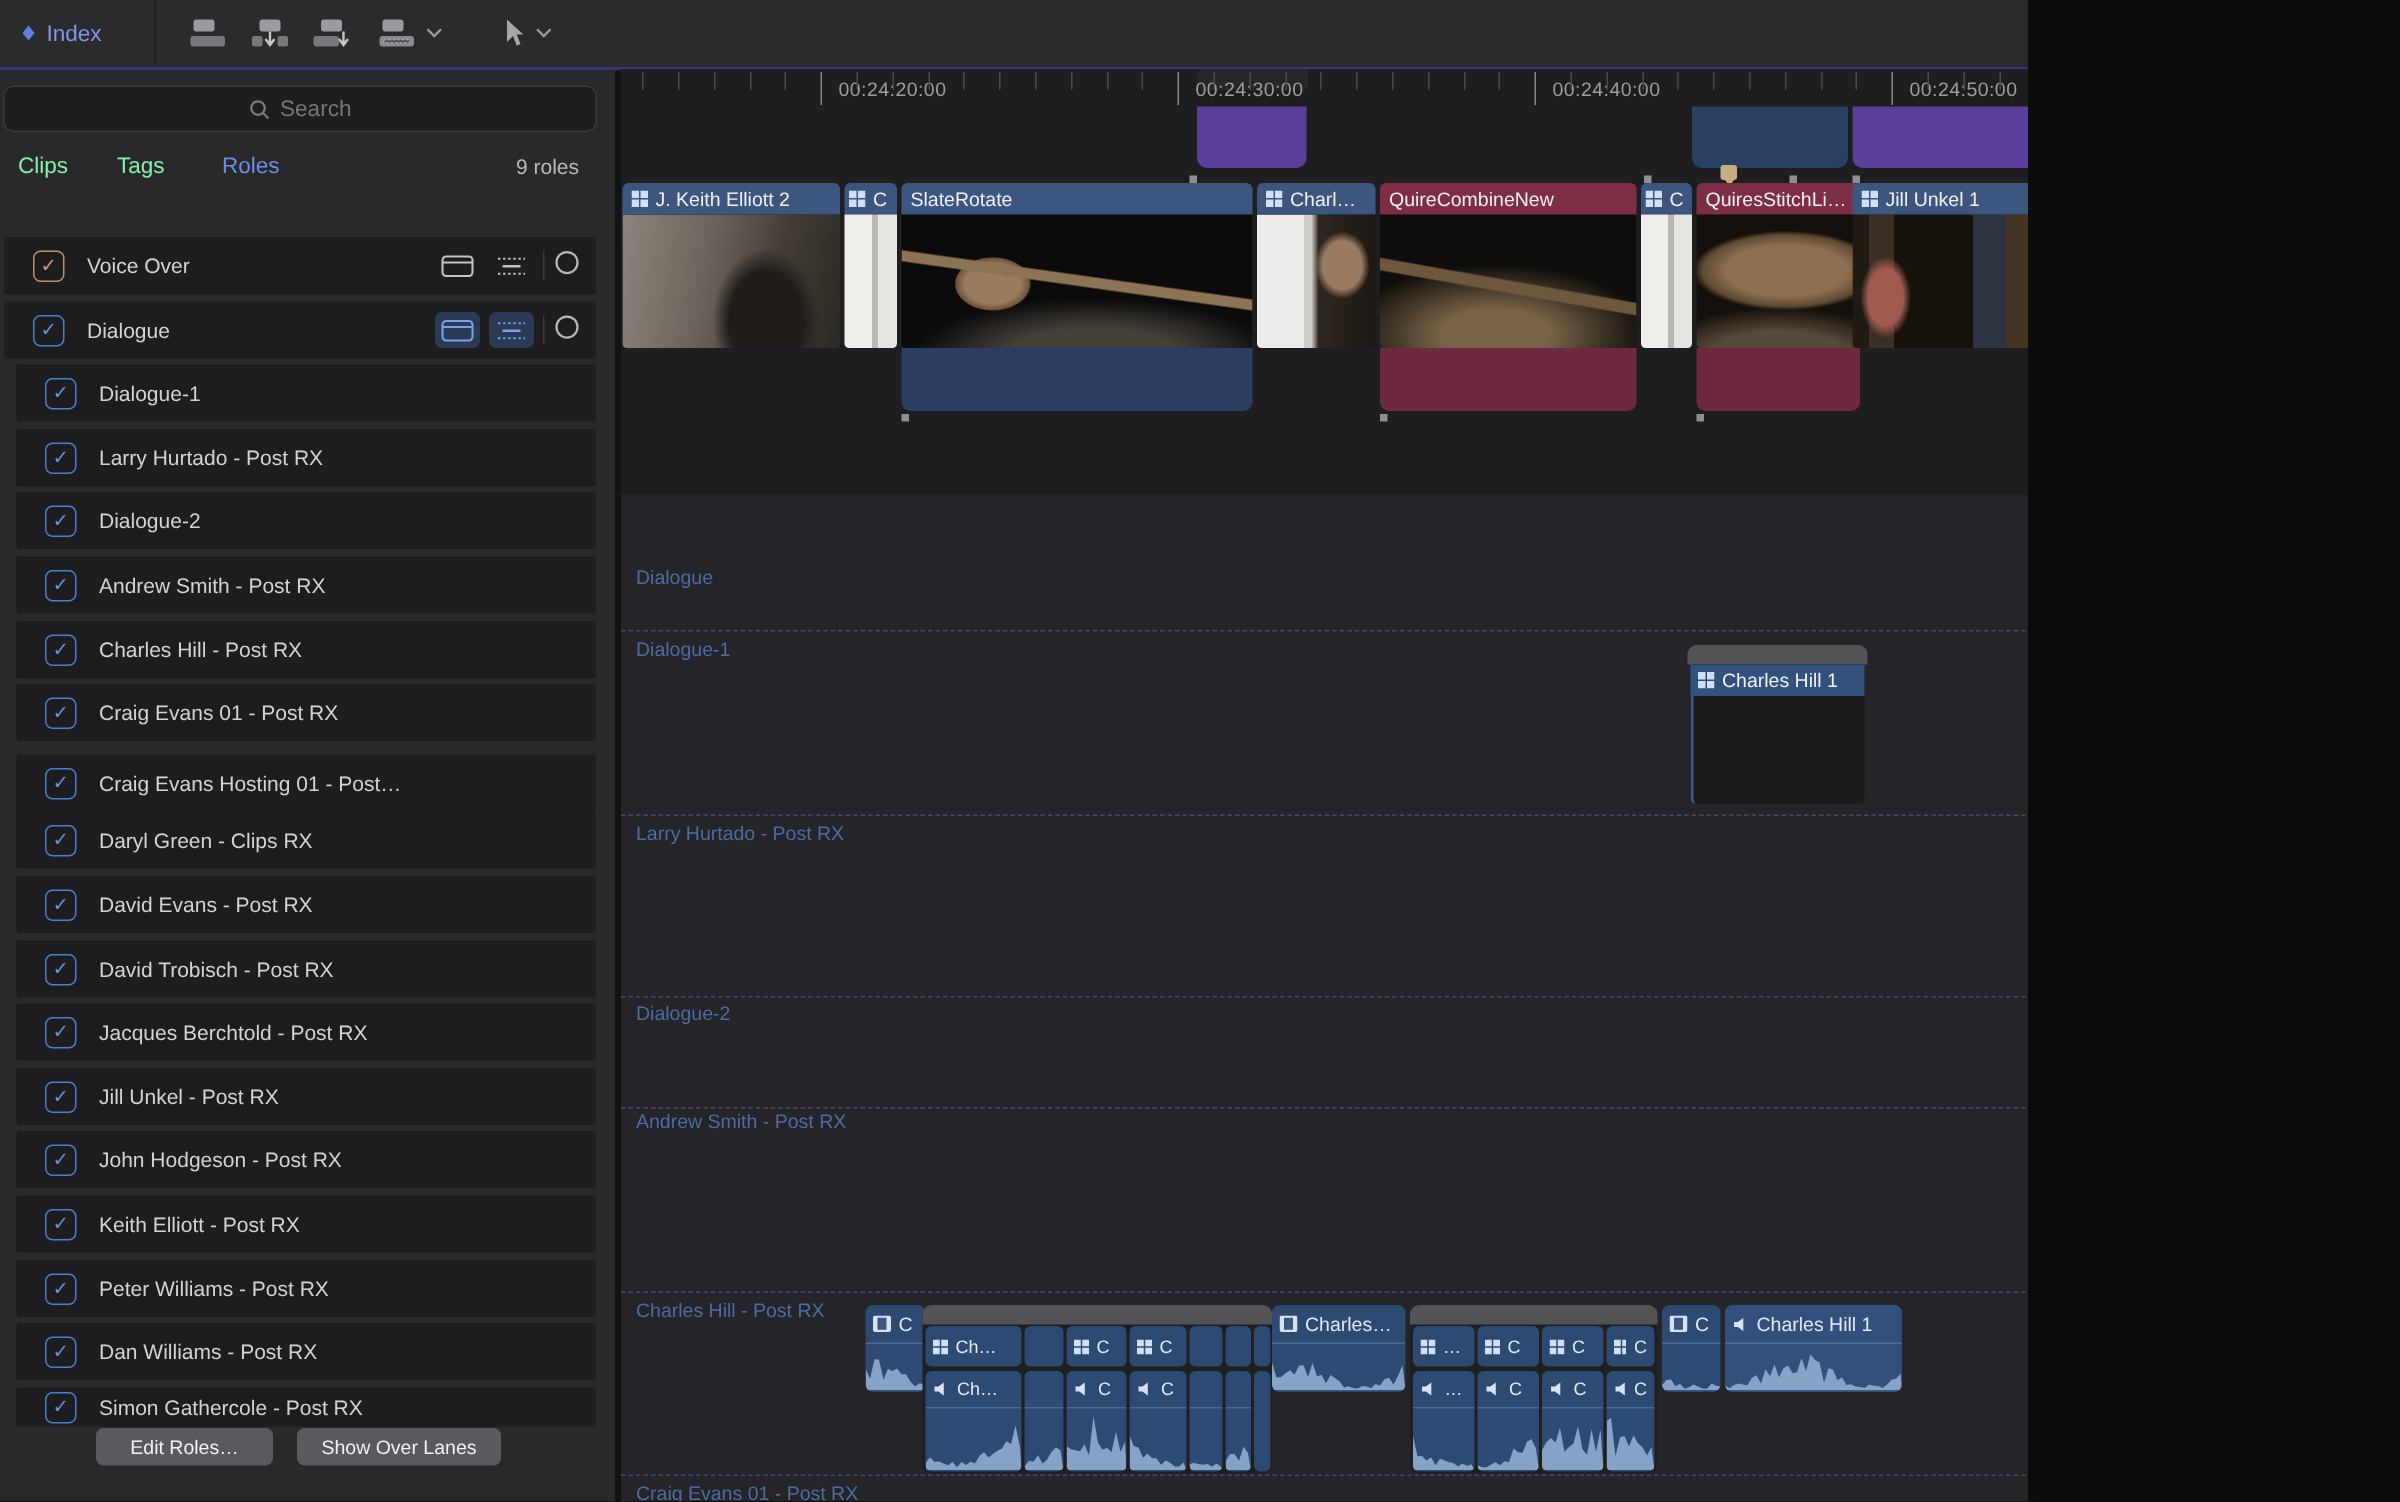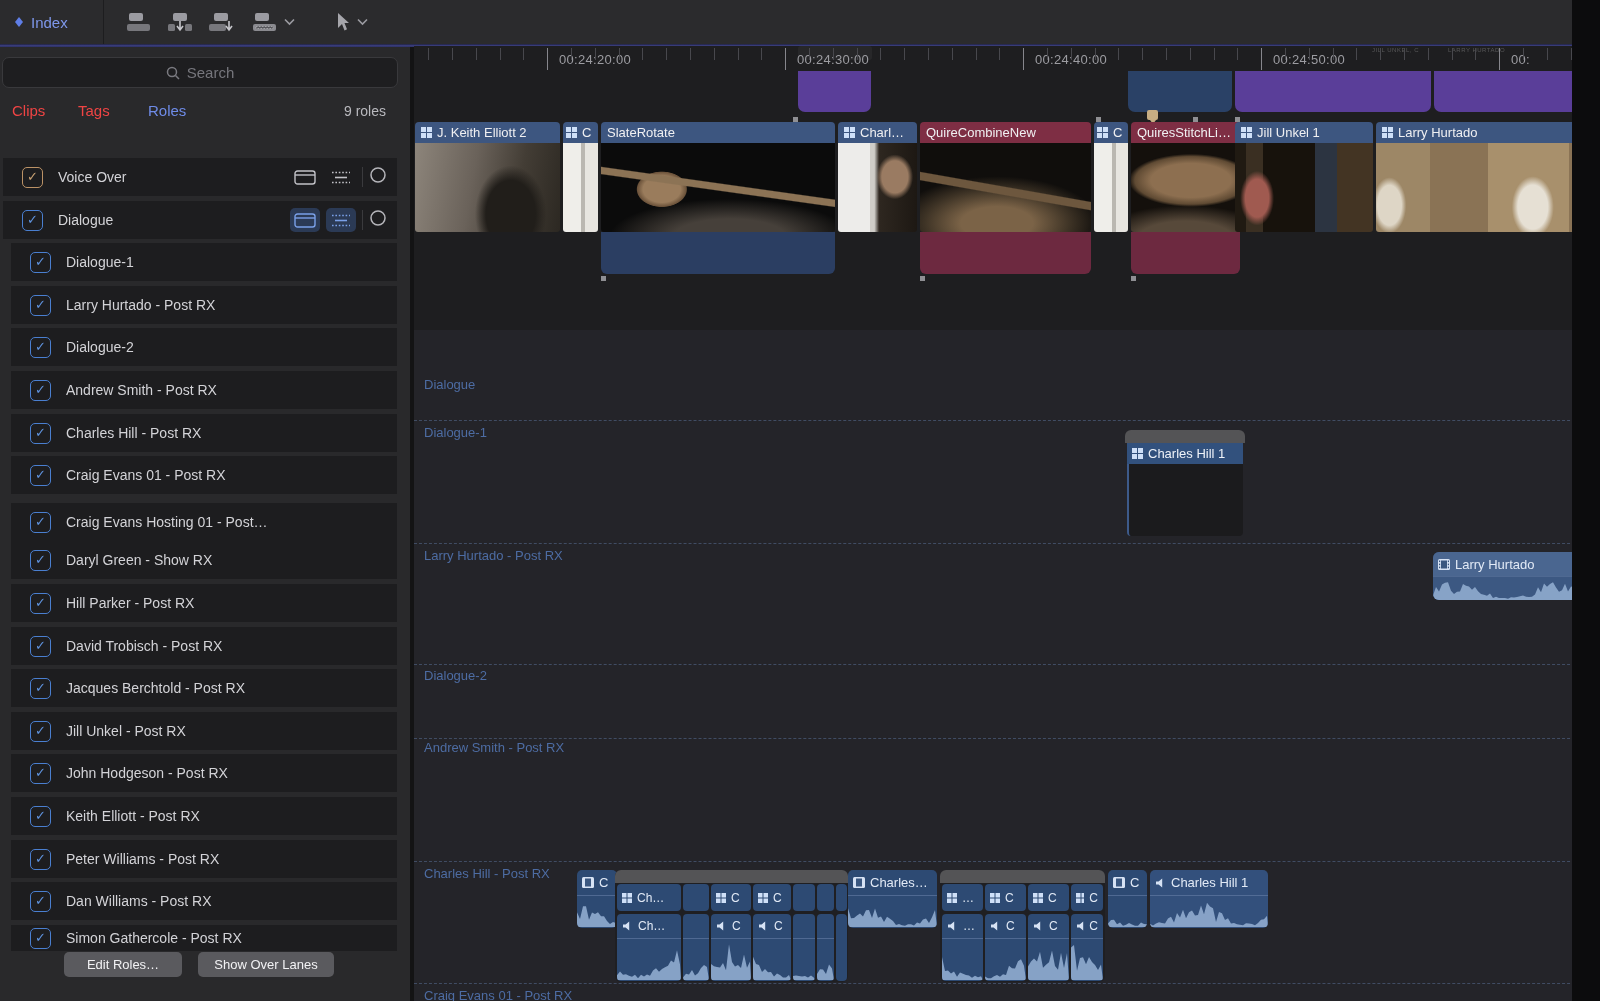--- a/index.html
+++ b/index.html
@@ -1,33 +1,33 @@
 <!DOCTYPE html>
 <html><head>
 <meta charset="utf-8">
 <style>
   html,body{margin:0;padding:0;background:#0c0c0d;}
-  .app{position:relative;width:1572px;height:1001px;background:#1e1e20;overflow:hidden;
+  .app{position:relative;width:1352px;height:1001px;background:#1e1e20;overflow:hidden;
        font-family:"Liberation Sans",sans-serif;-webkit-font-smoothing:antialiased;}
   
   .toolbar{position:absolute;top:0;left:0;width:1600px;height:44px;background:#2b2b2d;}
   .accent-line{position:absolute;top:44px;left:0;width:1600px;height:3px;
        background:linear-gradient(180deg,#1b1b32,#3a3e7c 40%,#2e3166);}
   .index-btn{position:absolute;left:0;top:0;width:104px;height:44px;display:flex;align-items:center;
        gap:7px;padding-left:14px;box-sizing:border-box;border-right:1px solid #1d1d1f;}
   .index-label{color:#7e97ea;font-size:15px;}
   .tool-ic{position:absolute;top:11px;height:22px;display:flex;align-items:center;}
   
   .sidebar{position:absolute;top:47px;left:0;width:410px;height:954px;background:#29292b;overflow:hidden;}
   .side-divider{position:absolute;top:47px;left:410px;width:4px;height:954px;background:#131314;}
   .search{position:absolute;left:2px;top:10px;width:394px;height:29px;background:#1e1e20;
        border:1px solid #39393c;border-radius:7px;display:flex;align-items:center;justify-content:center;
        gap:7px;color:#76767c;font-size:15px;}
   .tabs{position:absolute;left:0;top:53px;width:398px;height:26px;}
-  .tab{position:absolute;top:2px;font-size:15px;color:#ef4444;}
+  .tab{position:absolute;top:2px;font-size:15px;color:#86efac;}
   .tab.active{color:#6f8ce8;}
   .roles-count{position:absolute;right:12px;top:3px;font-size:14px;color:#b9b9be;}
   .rrow{position:absolute;left:3px;width:394px;height:38px;background:#1d1d1f;display:flex;align-items:center;}
   .rrow.sub{left:11px;width:386px;}
   .cb{width:19px;height:19px;border:1.5px solid #4a7fd0;border-radius:5px;margin-left:19px;
       display:flex;align-items:center;justify-content:center;color:#5f93de;font-size:13px;flex:0 0 auto;}
   .cb::after{content:"✓";margin-top:-1px;}
   .cb.tan{border-color:#bb9266;color:#c9a274;}
   .rlab{color:#d3d3d7;font-size:14px;margin-left:15px;white-space:nowrap;}
   .rowtools{position:absolute;right:10px;top:0;height:38px;display:flex;align-items:center;gap:6px;}
@@ -233,25 +233,25 @@
     <div class="rrow sub" style="top:409px">
         <span class="cb"></span>
         <span class="rlab">Craig Evans 01 - Post RX</span>
       </div>
     <div class="rrow sub" style="top:456px">
         <span class="cb"></span>
         <span class="rlab">Craig Evans Hosting 01 - Post…</span>
       </div>
     <div class="rrow sub" style="top:494px">
         <span class="cb"></span>
-        <span class="rlab">Daryl Green - Show RX</span>
+        <span class="rlab">Daryl Green - Clips RX</span>
       </div>
     <div class="rrow sub" style="top:537px">
         <span class="cb"></span>
-        <span class="rlab">Hill Parker - Post RX</span>
+        <span class="rlab">David Evans - Post RX</span>
       </div>
     <div class="rrow sub" style="top:580px">
         <span class="cb"></span>
         <span class="rlab">David Trobisch - Post RX</span>
       </div>
     <div class="rrow sub" style="top:622px">
         <span class="cb"></span>
         <span class="rlab">Jacques Berchtold - Post RX</span>
       </div>
     <div class="rrow sub" style="top:665px">

